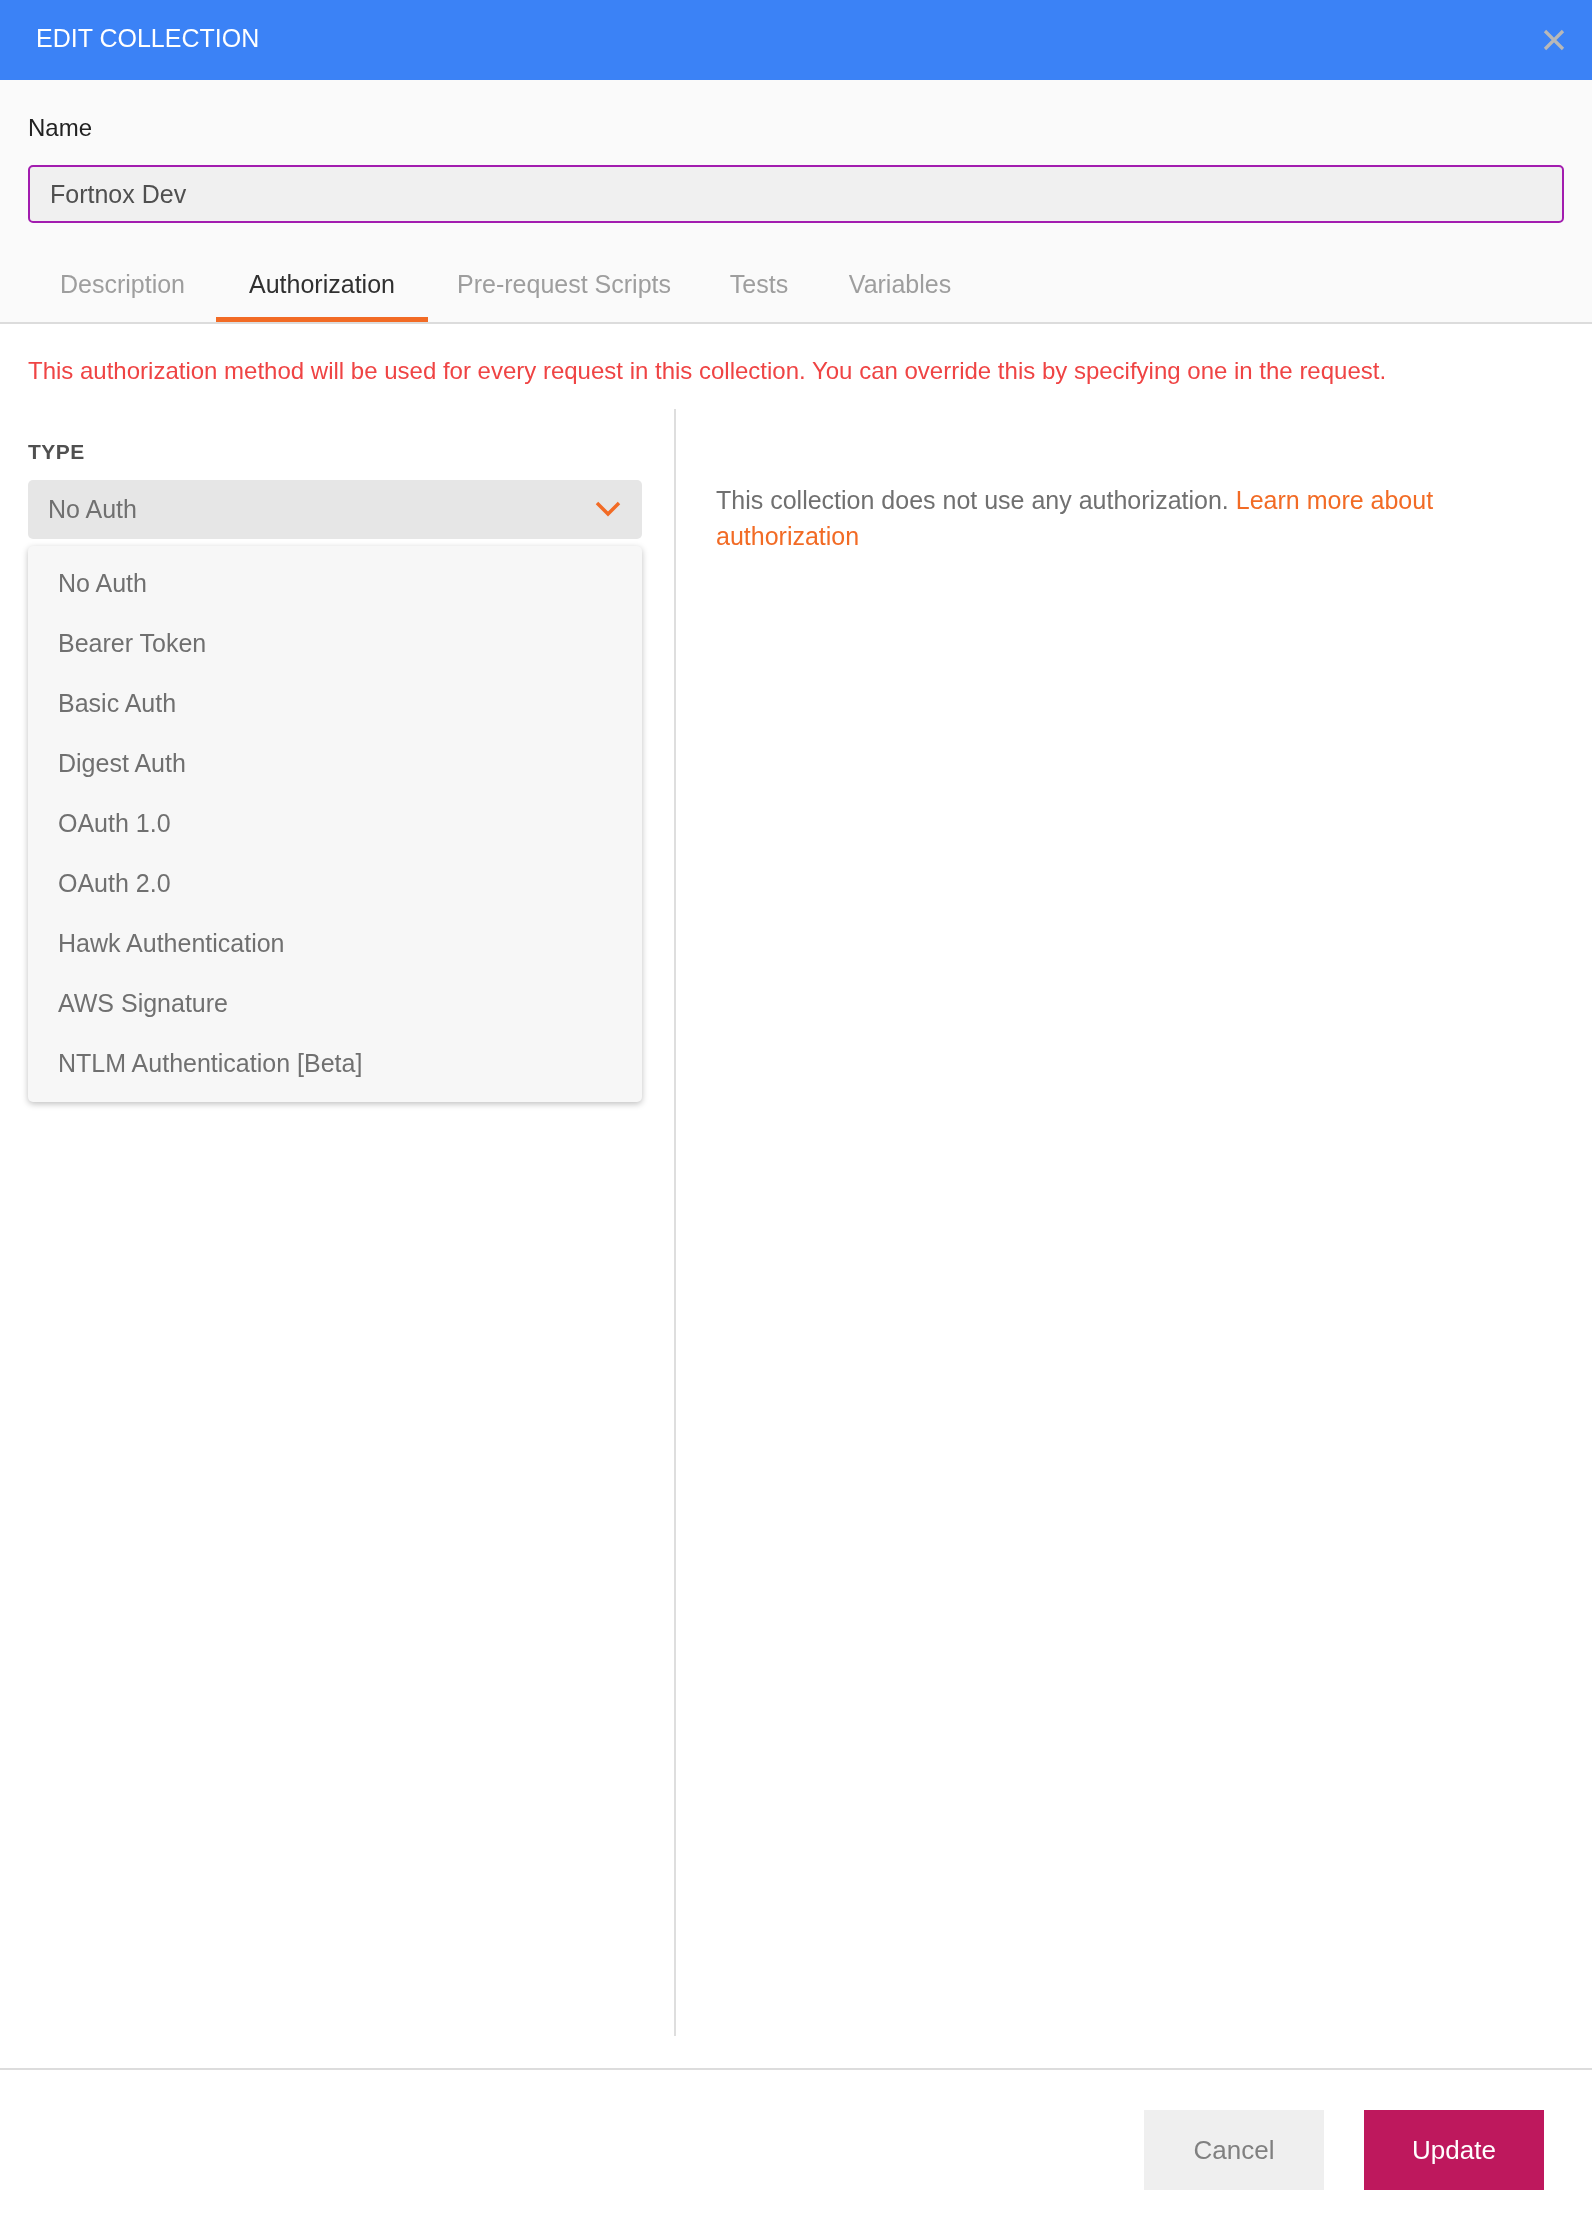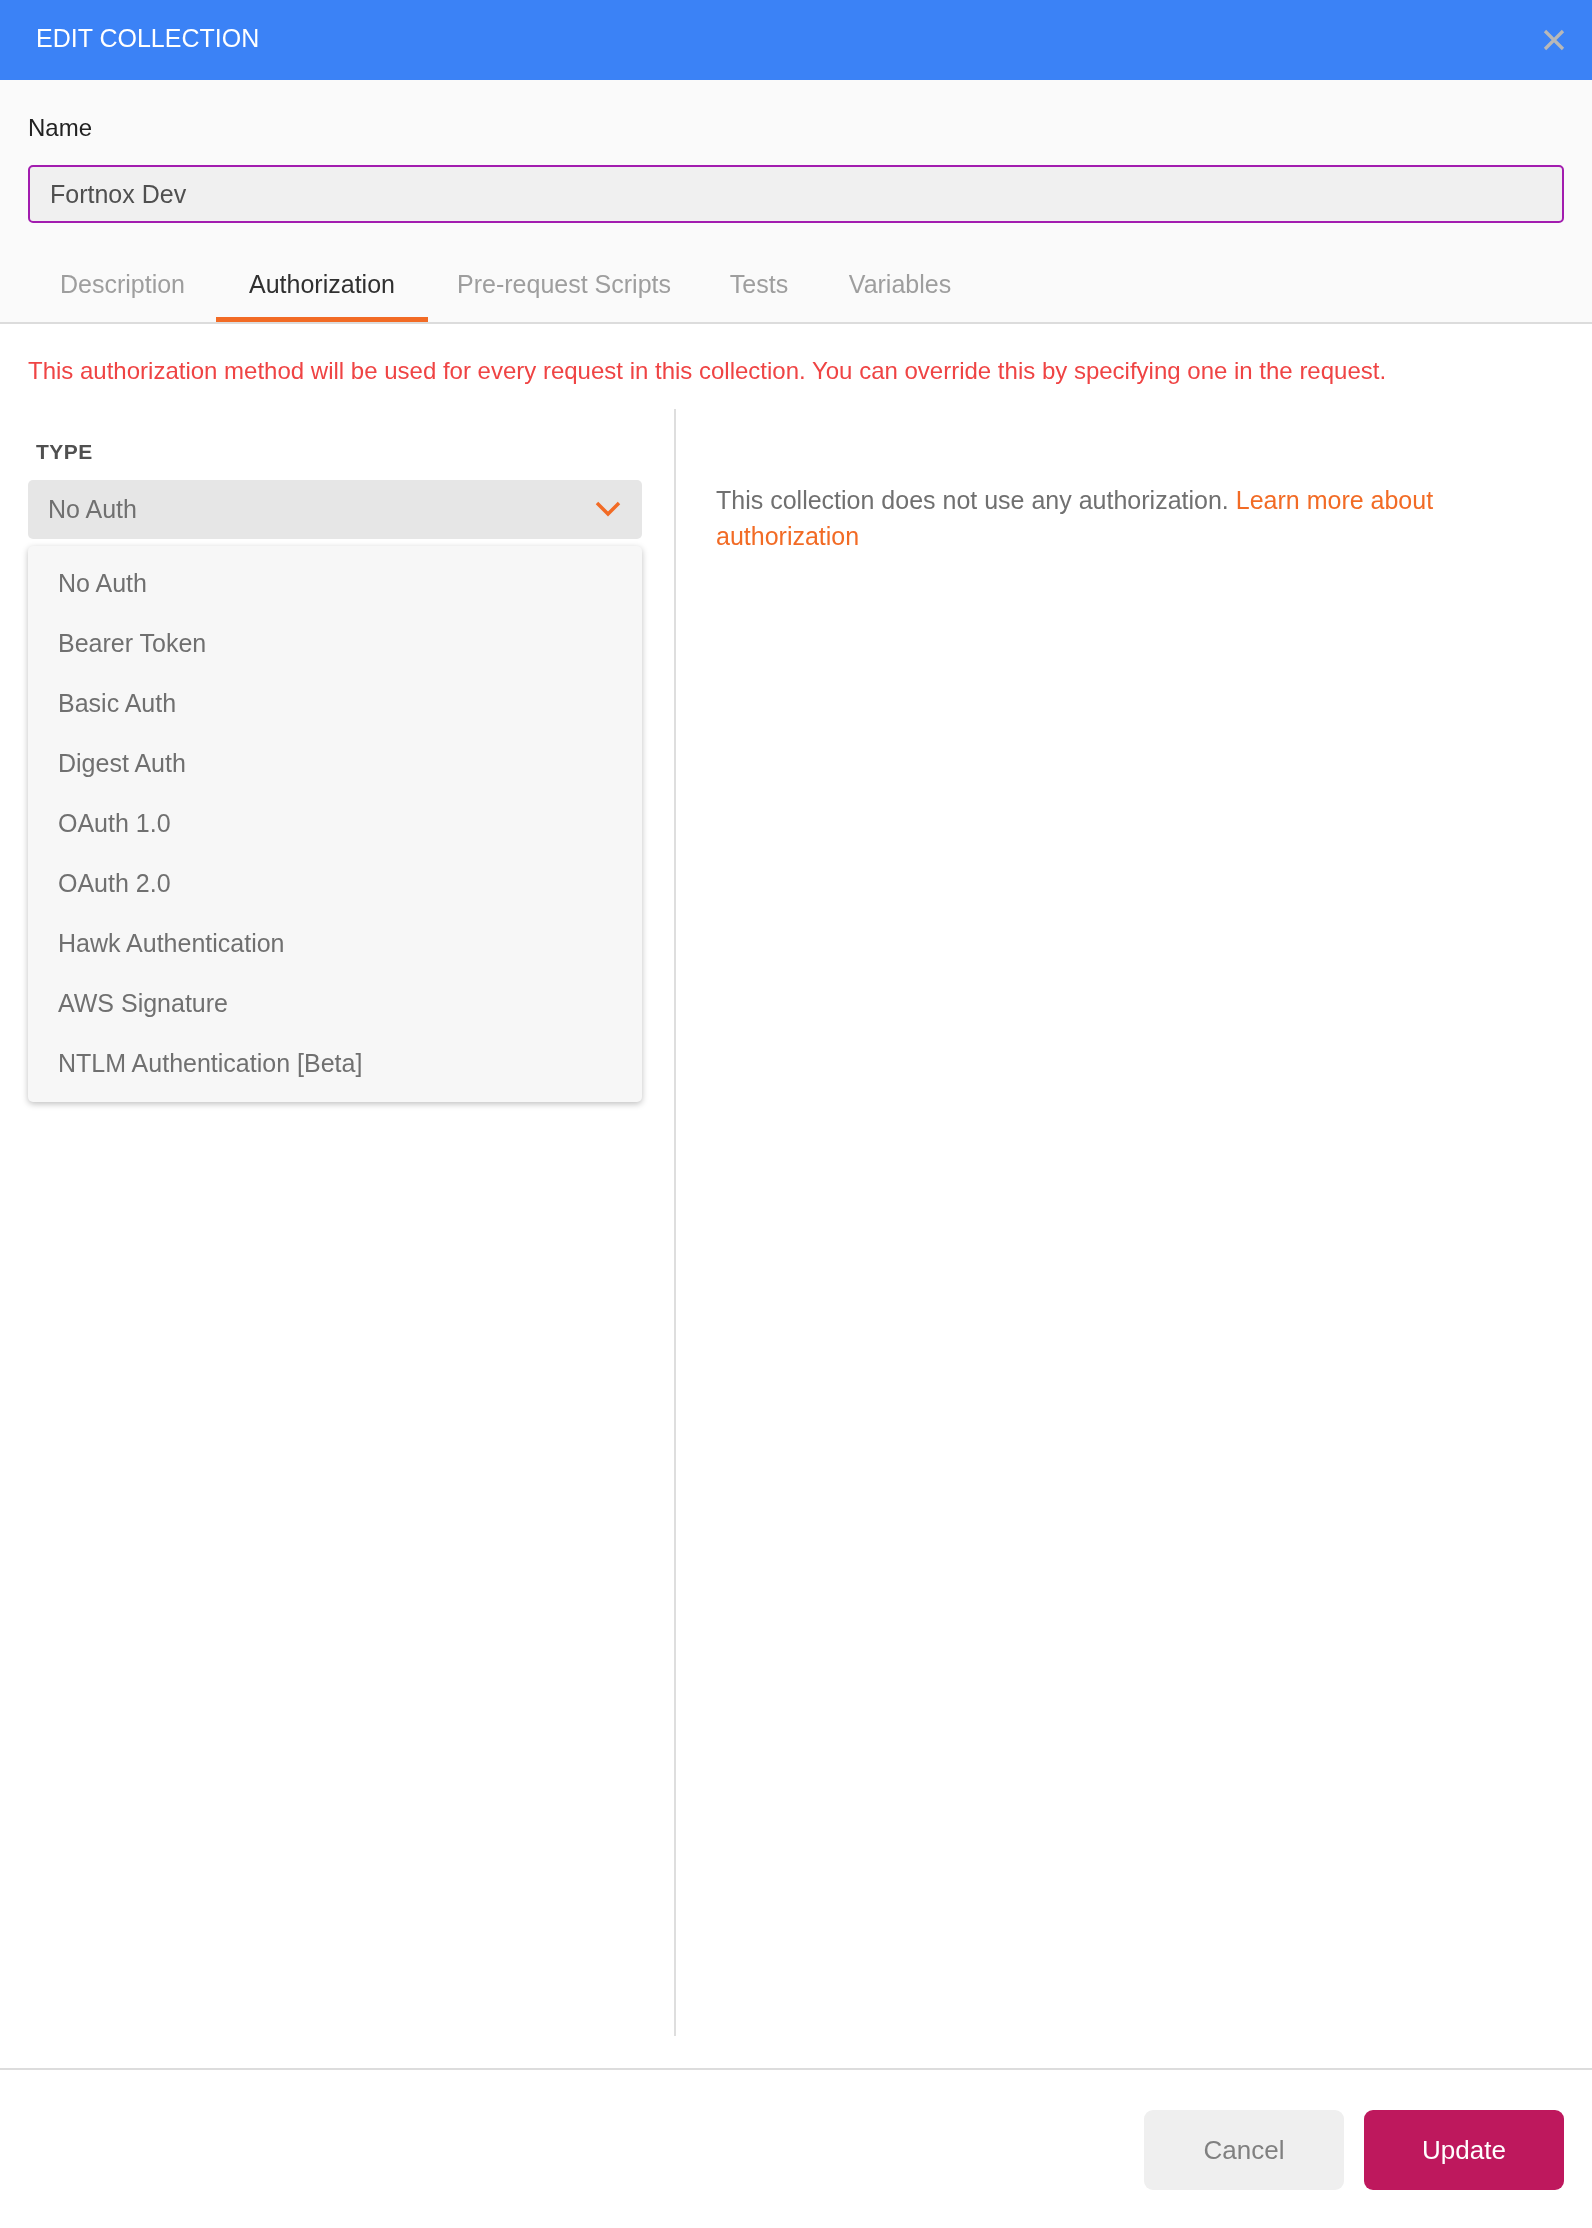--- a/index.html
+++ b/index.html
@@ -18,33 +18,33 @@
   .tabs { position: absolute; left: 0; top: 255px; width: 1340px; height: 68px; }
   .tab { position: absolute; top: 0; height: 68px; font-size: 25px; color: #9e9e9e; line-height: 58px; cursor: pointer; text-align: center; }
   .tab.active { color: #303030; }
   .tab.active::after { content: ""; position: absolute; left: 0; right: 0; bottom: 1px; height: 5px; background: #f26b25; }
   .tab-divider { position: absolute; left: 0; top: 322px; width: 1592px; height: 2px; background: #dcdcdc; }
 
   .desc-text { position: absolute; left: 28px; top: 357px; font-size: 24px; color: #ef4444; white-space: nowrap; }
 
   .v-divider { position: absolute; left: 674px; top: 409px; width: 2px; height: 1627px; background: #dedede; }
 
-  .type-label { position: absolute; left: 28px; top: 440px; font-size: 21px; font-weight: bold; color: #505050; letter-spacing: 0.5px; margin-left: 8px; }
+  .type-label { position: absolute; left: 28px; top: 440px; font-size: 21px; font-weight: bold; color: #505050; letter-spacing: 0.5px; }
   .select { position: absolute; left: 28px; top: 480px; width: 614px; height: 59px; background: #e6e6e6; border-radius: 5px; cursor: pointer; }
   .select-value { position: absolute; left: 20px; top: 15px; font-size: 25px; color: #707070; }
   .select-chevron { position: absolute; left: 566px; top: 18px; width: 28px; height: 22px; }
 
   .dropdown { position: absolute; left: 28px; top: 546px; width: 614px; height: 556px; background: #f7f7f7; border-radius: 5px; box-shadow: 0 2px 6px rgba(0,0,0,0.25); }
   .dropdown-item { position: absolute; left: 0; width: 614px; height: 60px; padding-left: 30px; font-size: 25px; color: #707070; line-height: 60px; cursor: pointer; }
 
   .right-msg { position: absolute; left: 716px; top: 482px; width: 840px; text-align: left; font-size: 25px; line-height: 36px; color: #707070; }
   .right-msg a { color: #f26b25; text-decoration: none; cursor: pointer; }
 
   .footer-divider { position: absolute; left: 0; top: 2068px; width: 1592px; height: 2px; background: #dcdcdc; }
-  .btn { position: absolute; top: 2110px; height: 80px; width: 200px; border-radius: 9px; font-family: "Liberation Sans", sans-serif; font-size: 26px; border: none; cursor: pointer; }
+  .btn { position: absolute; top: 2110px; height: 80px; width: 180px; border-radius: 0; font-family: "Liberation Sans", sans-serif; font-size: 26px; border: none; cursor: pointer; }
   .btn-cancel { left: 1144px; background: #efefef; color: #808080; }
   .btn-update { left: 1364px; background: #be185d; color: #ffffff; font-weight: normal; }
 </style>
 </head>
 <body>
 
 <div class="header">
   <div class="header-title">EDIT COLLECTION</div>
   <div class="close-btn">
     <svg viewBox="0 0 36 36">

